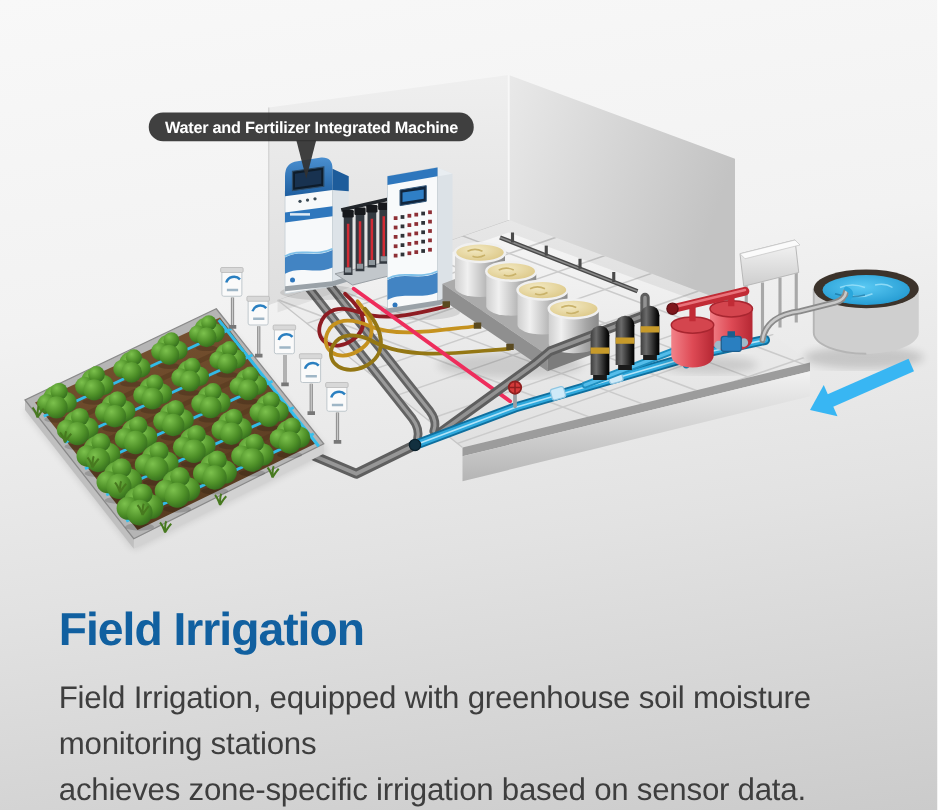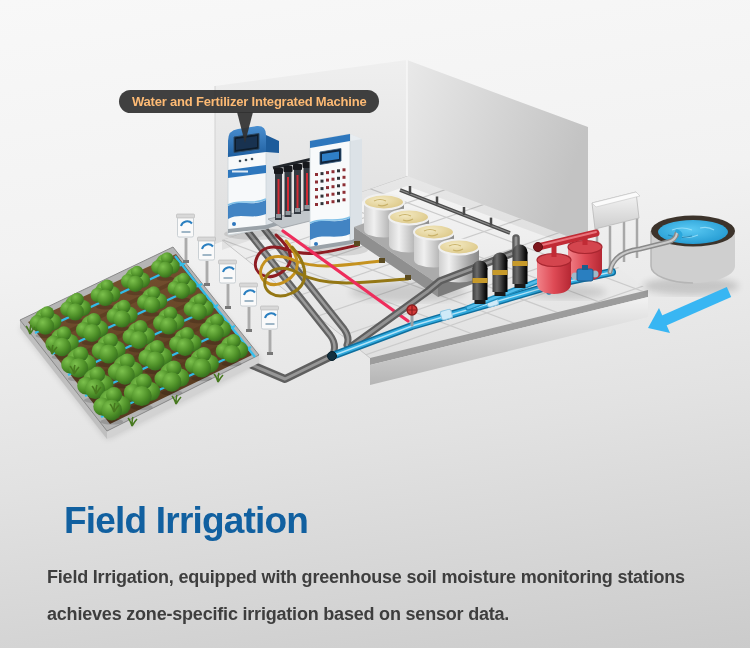--- a/index.html
+++ b/index.html
@@ -7,36 +7,36 @@
     position:relative;width:750px;height:648px;overflow:hidden;
     background:linear-gradient(172deg,#f8f8f8 0%,#f2f2f2 35%,#e2e2e2 65%,#cbcbcb 100%);
     font-family:"Liberation Sans",sans-serif;
   }
   .illustration{position:absolute;left:0;top:0;width:750px;height:460px;}
   .illustration svg{display:block;}
   .machine-badge{
     position:absolute;left:119px;top:90px;height:17px;
     padding:3px 13px;border-radius:12px;
     background:rgba(50,50,50,.93);
-    color:#fdba74;font-size:13px;line-height:17px;font-weight:bold;letter-spacing:-0.2px;
+    color:#ffffff;font-size:13px;line-height:17px;font-weight:bold;letter-spacing:-0.2px;
     white-space:nowrap;z-index:5;
   }
   .badge-pointer{
     position:absolute;left:237px;top:112px;width:0;height:0;z-index:4;
     border-left:8px solid transparent;border-right:8px solid transparent;
     border-top:31px solid rgba(50,50,50,.93);
   }
   .content{position:absolute;left:47px;top:483px;width:680px;}
   .content h1{
-    margin:17px;font-size:37px;font-weight:bold;letter-spacing:-0.8px;
+    margin:0;font-size:37px;font-weight:bold;letter-spacing:-0.8px;
     color:#1160a0;
   }
   .content .desc{margin-top:15px;}
   .content .desc div{
-    font-size:18px;line-height:37px;color:#3e3e3e;letter-spacing:-0.2px;font-weight:bold;
+    font-size:25px;line-height:37px;color:#3e3e3e;letter-spacing:-0.2px;
   }
 </style>
 </head>
 <body>
 
 <div class="page">
 
   <div class="illustration">
   <svg width="750" height="460" viewBox="0 0 750 460">
     <defs>

